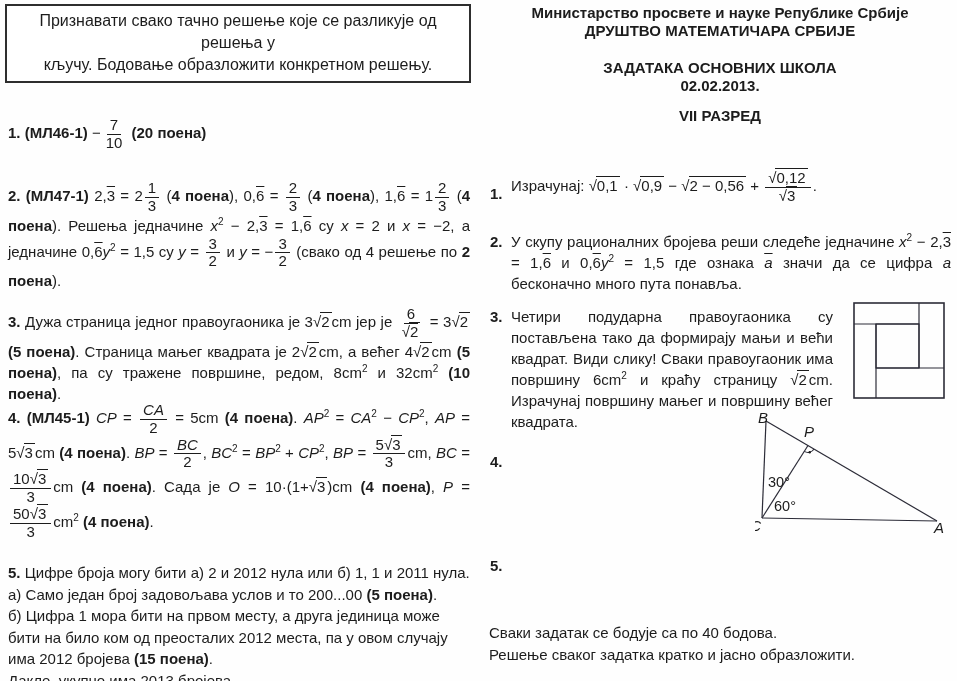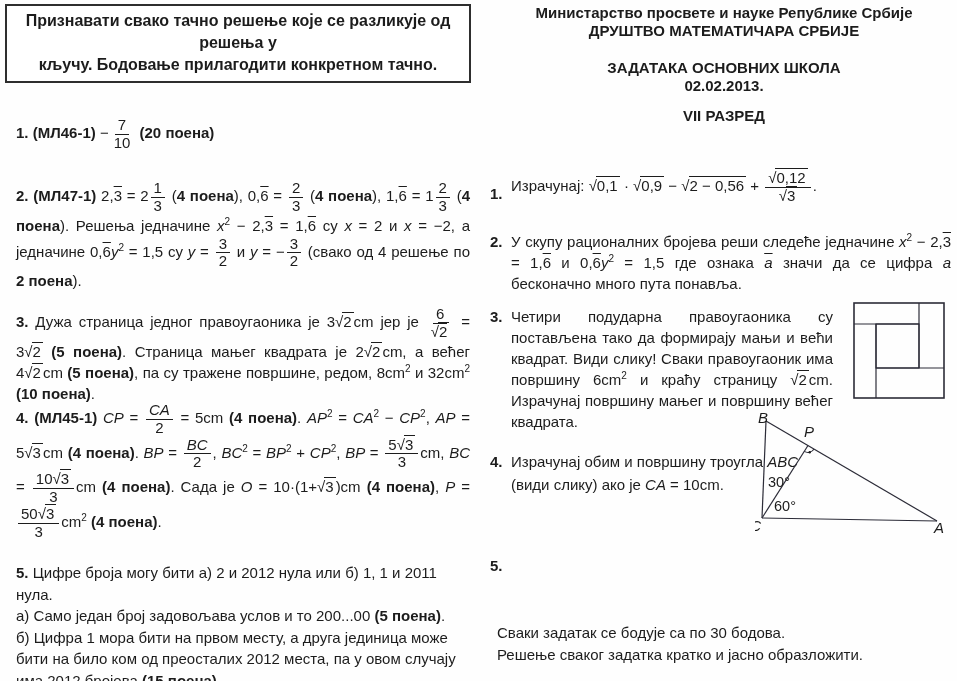--- a/index.html
+++ b/index.html
@@ -7,34 +7,34 @@
     position:relative;width:957px;height:681px;background:#fefefe;
     font-family:"Liberation Sans",sans-serif;color:#1c1c1c;font-size:15px;
     overflow:hidden;
   }
   b{font-weight:bold}
   i{font-style:italic}
   sup{font-size:10px;line-height:0;vertical-align:super}
   .col{position:absolute;top:4px}
   .col-left{left:8px;width:462px}
   .col-right{left:489px;width:462px}
-  .blk{position:absolute;left:8px;right:0}
+  .blk{position:absolute;left:0;right:0}
   
   .frac{display:inline-flex;flex-direction:column;align-items:center;vertical-align:middle;
         line-height:1.12;margin:0 2px;text-align:center}
   .fn{border-bottom:1.3px solid #1c1c1c;padding:0 3px}
   .fd{padding:0 3px}
   .sqrt{white-space:nowrap}
   .rad{letter-spacing:-1px}
   .rbar{border-top:1.3px solid #1c1c1c;padding:0 2px 0 1px}
   .ov{text-decoration:overline}
   
   .l-title{top:0;text-align:center;font-weight:bold;font-size:15.5px;line-height:17.5px}
   .notice{top:49;left:-3px;right:-1px;border:2px solid #2e2e2e;background:#fff;
-          text-align:center;font-weight:bold;font-size:16px;line-height:22px;padding:4px 2px 5px}
+          text-align:center;font-weight:normal;font-size:16px;line-height:22px;padding:4px 2px 5px}
   .para{line-height:21px;text-align:justify}
   .s1{top:113px;text-align:left}
   .s2{top:176px}
   .s3{top:302px}
   .s4{top:398px}
   .s5{top:558px;text-align:left;line-height:21.5px}
   
   .r-head{top:0;text-align:center;font-weight:bold;font-size:15px;line-height:17.5px}
   .gap20{height:20px}
   .gap13{height:13px}
@@ -61,21 +61,21 @@
 
   <div class="col col-left">
 
     <div class="blk l-title">
       <div>РЕШЕЊА ЗАДАТАКА</div>
       <div>VII РАЗЕД</div>
     </div>
 
     <div class="blk notice">
       <div>Признавати свако тачно решење које се разликује од решења у</div>
-      <div>кључу. Бодовање прилагодити конкретном тачно.</div>
+      <div>кључу. Бодовање образложити конкретном решењу.</div>
     </div>
 
     <div class="blk para s1"><b>1.</b> <b>(МЛ46-1)</b> −<span class="frac">
           <span class="fn">7</span>
           <span class="fd">10</span>
         </span> <b>(20 поена)</b></div>
     <div class="blk para s2"><b>2.</b> <b>(МЛ47-1)</b> 2,<span class="ov">3</span> = 2<span class="frac">
           <span class="fn">1</span>
           <span class="fd">3</span>
         </span> (<b>4 поена</b>), 0,<span class="ov">6</span> = <span class="frac">
@@ -159,21 +159,20 @@
       <rect x="4" y="4" width="90" height="95" stroke-width="1.6"></rect>
       <line x1="4" y1="25" x2="69" y2="25" stroke-width="1.2"></line>
       <line x1="69" y1="4" x2="69" y2="69" stroke-width="1.2"></line>
       <line x1="26" y1="69" x2="94" y2="69" stroke-width="1.2"></line>
       <line x1="26" y1="25" x2="26" y2="99" stroke-width="1.2"></line>
       <rect x="26" y="25" width="43" height="44" fill="url(#hatch)" stroke="#2c2c38" stroke-width="1.2"></rect>
     </svg>
 
     <div class="r-item r-i4">
       <span class="no">4.</span>
-      <span>Израчунај обим и површину троугла <i>ABC</i> (види слику) ако је <i>CA</i> = 10cm.</span>
     </div>
 
     <svg class="fig-triangle" viewBox="0 0 194 130">
       <line x1="11" y1="9" x2="7" y2="106" stroke-width="1.2"></line>
       <line x1="7" y1="106" x2="182" y2="109" stroke-width="1.2"></line>
       <line x1="11" y1="9" x2="182" y2="109" stroke-width="1.2"></line>
       <line x1="7" y1="106" x2="53" y2="33.5" stroke-width="1.2"></line>
       <path d="M 59 37 A 7 7 0 0 1 49.3 39.4" stroke-width="1.1"></path>
       <circle cx="54.7" cy="40.3" r="1.2" fill="#1c1c1c" stroke="none"></circle>
       <text x="13" y="11" text-anchor="end">B</text>
@@ -182,17 +181,17 @@
       <text x="179" y="121" text-anchor="start">A</text>
       <text class="ang" x="13" y="75" text-anchor="start">30°</text>
       <text class="ang" x="19" y="99" text-anchor="start">60°</text>
     </svg>
 
     <div class="r-item r-i5">
       <span class="no">5.</span>
     </div>
 
     <div class="blk r-footer">
-      <div>Сваки задатак се бодује са по 30 бодова.</div>
+      <div>Сваки задатак се бодује са по 40 бодова.</div>
       <div>Решење сваког задатка кратко и јасно образложити.</div>
     </div>
   </div>
 </div>
 
 </body></html>

